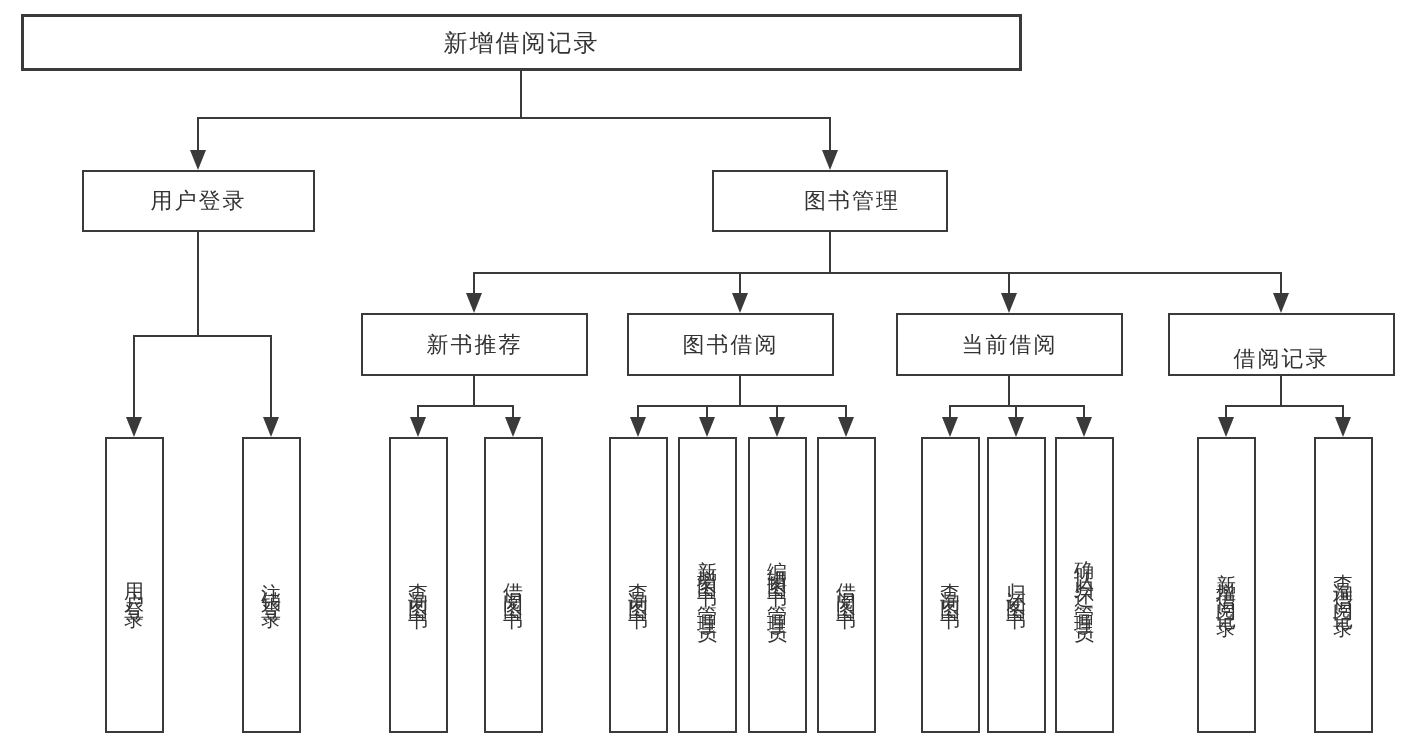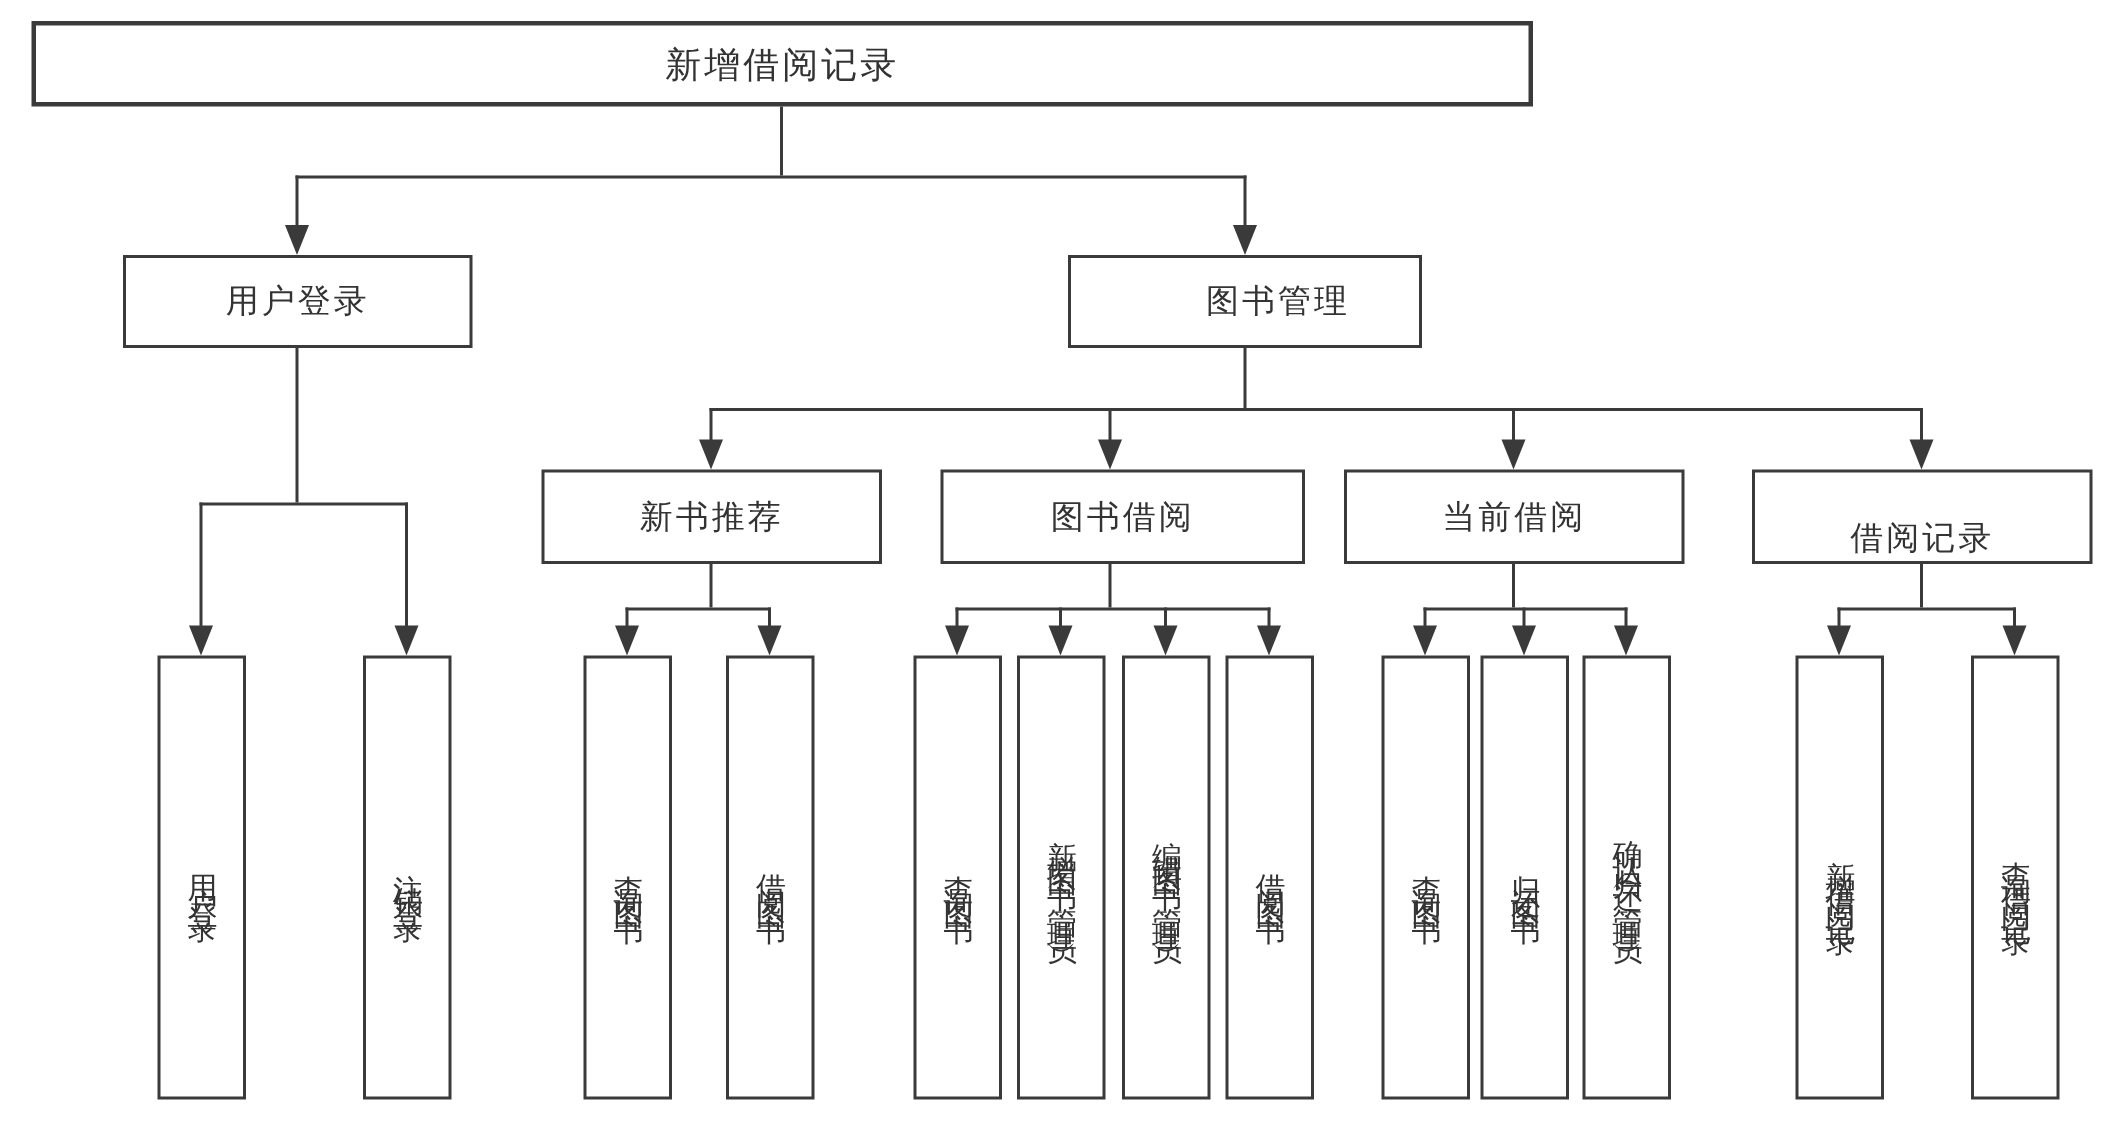--- a/index.html
+++ b/index.html
@@ -64,21 +64,21 @@
   <div class="box lvl" style="left:82px;top:170px;width:233px;height:62px;">
     <span>用户登录</span>
   </div>
   <div class="box lvl" style="left:712px;top:170px;width:236px;height:62px;padding-left:44px;">
     <span>图书管理</span>
   </div>
 
   <div class="box lvl" style="left:361px;top:313px;width:227px;height:63px;text-align:right;">
     <span>新书推荐</span>
   </div>
-  <div class="box lvl" style="left:627px;top:313px;width:243px;height:63px;text-align:center;">
+  <div class="box lvl" style="left:627px;top:313px;width:207px;height:63px;text-align:center;">
     <span>图书借阅</span>
   </div>
   <div class="box lvl" style="left:896px;top:313px;width:227px;height:63px;align-items:center;">
     <span>当前借阅</span>
   </div>
   <div class="box lvl" style="left:1168px;top:313px;width:227px;height:63px;align-items:flex-end;">
     <span>借阅记录</span>
   </div>
 
   <div class="box leaf" style="left:105px;">

